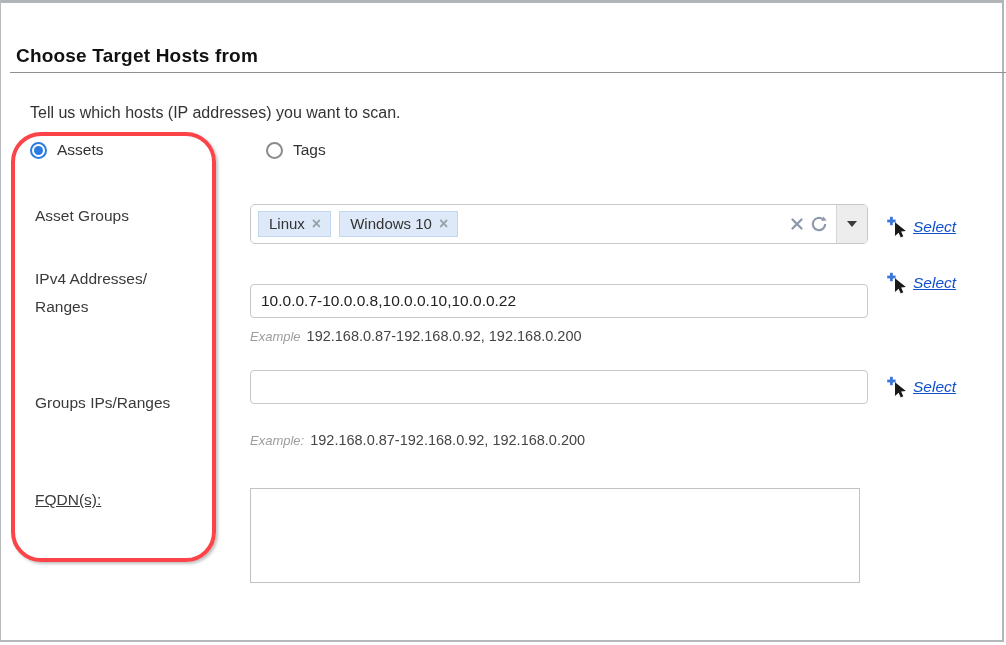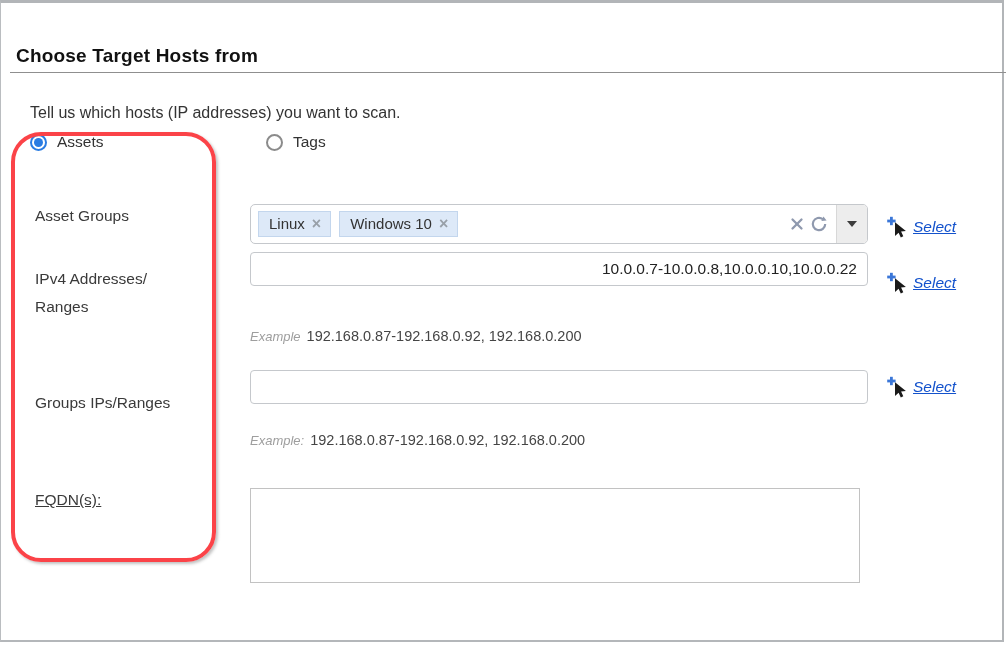--- a/index.html
+++ b/index.html
@@ -21,21 +21,21 @@
     font-size:19px; font-weight:bold; color:#111; letter-spacing:0.2px;
   }
   .title-rule {
     position:absolute; left:10px; top:72px; width:996px; height:1px; background:#8f8f8f;
   }
   .intro {
     position:absolute; left:30px; top:104px; font-size:16px; color:#333;
   }
 
   
-  .radio-row { position:absolute; top:133px; left:0; width:100%; height:20px; }
+  .radio-row { position:absolute; top:141px; left:0; width:100%; height:20px; }
   .radio-item { position:absolute; display:flex; align-items:center; gap:10px; cursor:pointer; }
   .radio-assets { left:30px; }
   .radio-tags { left:266px; }
   .radio-circle {
     width:17px; height:17px; border-radius:50%; background:#fff;
     display:flex; align-items:center; justify-content:center; flex:0 0 auto;
   }
   .radio-on  { border:2px solid #2a7ce2; }
   .radio-on .radio-dot { width:9px; height:9px; border-radius:50%; background:#2a7ce2; }
   .radio-off { border:2px solid #8b8b8b; }
@@ -76,21 +76,21 @@
     border-top:6px solid #3c3c3c;
   }
 
   
   .text-input {
     position:absolute; left:250px; width:618px; height:34px;
     border:1px solid #c5c8cc; border-radius:4px; padding:0 10px;
     font-family:"Liberation Sans","DejaVu Sans",sans-serif;
     font-size:15.5px; color:#222; background:#fff; outline:none;
   }
-  .input-ipv4 { top:252px;text-align:right; }
+  .input-ipv4 { top:284px; }
   .input-exclude { top:370px; }
 
   .fqdn-textarea {
     position:absolute; left:250px; top:488px; width:610px; height:95px;
     border:1px solid #c2c2c2; border-radius:0; resize:none; outline:none;
     font-family:"Liberation Sans","DejaVu Sans",sans-serif; font-size:15px; color:#222;
     padding:6px 8px; background:#fff;
   }
 
   

